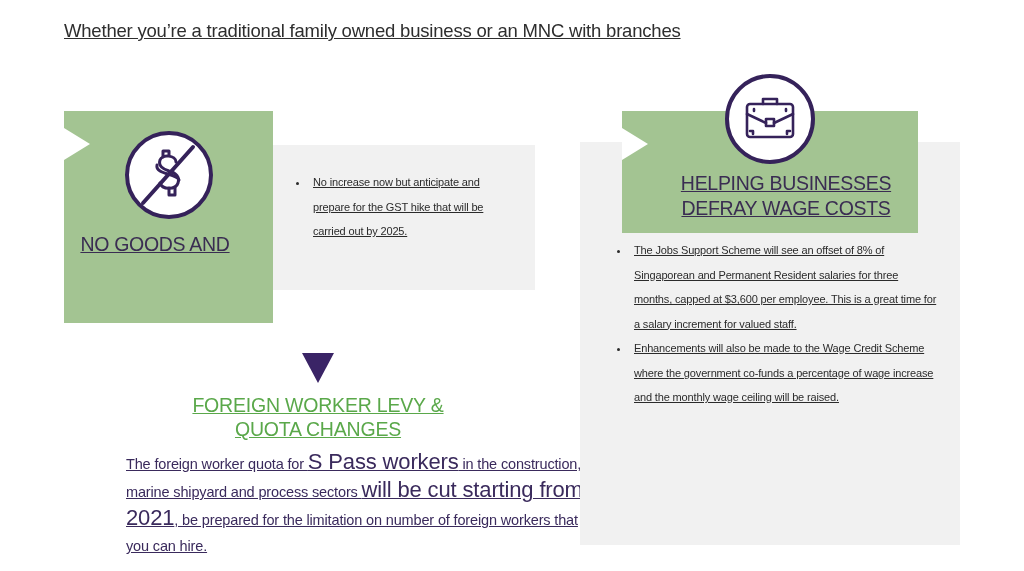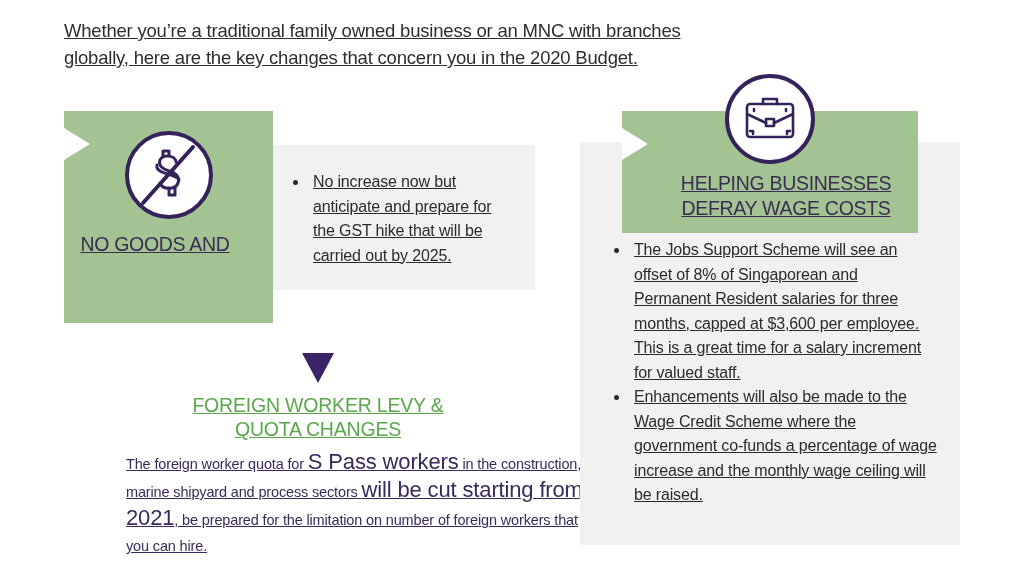--- a/index.html
+++ b/index.html
@@ -7,32 +7,31 @@
            font-family:"Liberation Sans", sans-serif; }
     .abs { position:absolute;text-decoration:underline; }
     .intro { left:64px; top:17px; width:700px; font-size:18.5px; line-height:27px; color:#2e2e2e; letter-spacing:-0.2px; }
     .green { background:#a3c492; }
     .gray { background:#f1f1f1; }
     .notch { width:0; height:0; border-top:16px solid transparent; border-bottom:16px solid transparent; border-left:26px solid #ffffff; }
     .circle { border-radius:50%; background:#ffffff; border:4px solid #35225a; box-sizing:border-box; display:flex; align-items:center; justify-content:center; }
     .green-title { color:#3a2d52; font-size:19.5px; line-height:25px; text-align:center; letter-spacing:-0.3px; }
     ul.bullets { margin:0; padding:0 0 0 22px; list-style:disc; }
     ul.bullets li { padding-left:4px; }
-    .text-dark { color:#2b2b2b; font-size:16px; line-height:24.5px; letter-spacing:-0.15px; }
+    .text-dark { color:#2b2b2b; font-size:11px; line-height:24.5px; letter-spacing:-0.15px; }
     .tri { width:0; height:0; border-left:16px solid transparent; border-right:16px solid transparent; border-top:30px solid #3a2466; }
     .fw-title { color:#5aa84a; font-size:19.5px; line-height:24px; text-align:center; letter-spacing:-0.2px; }
     .fw-body { color:#3a2a5c; font-size:14.5px; line-height:26px; text-align:left; letter-spacing:-0.15px;margin-left:44px; }
     .fw-body .big { font-size:22px; }
   </style>
 </head>
 <body>
 
 <div class="abs intro">
   <div>Whether you’re a traditional family owned business or an MNC with branches</div>
-  <div>globally, here are the key changes that concern you in the 2020 Budget.</div>
 </div>
 
 <div class="abs gray" style="left:272px; top:145px; width:263px; height:145px;"></div>
 <div class="abs green" style="left:64px; top:111px; width:209px; height:212px;">
   <div class="abs notch" style="left:0; top:17px;"></div>
   <div class="abs circle" style="left:61px; top:20px; width:88px; height:88px;">
     <svg width="80" height="80" viewBox="0 0 80 80">
       <g fill="none" stroke="#35225a" stroke-width="3" stroke-linecap="round" stroke-linejoin="round">
         <path d="M47 27 C47 20 33 19 31 25 C29 31 34 34 40 36 C47 38 51 42 49 48 C47 55 33 55 31 48"></path>
         <path d="M34 22 L34 16 L40 16 L40 20"></path>

